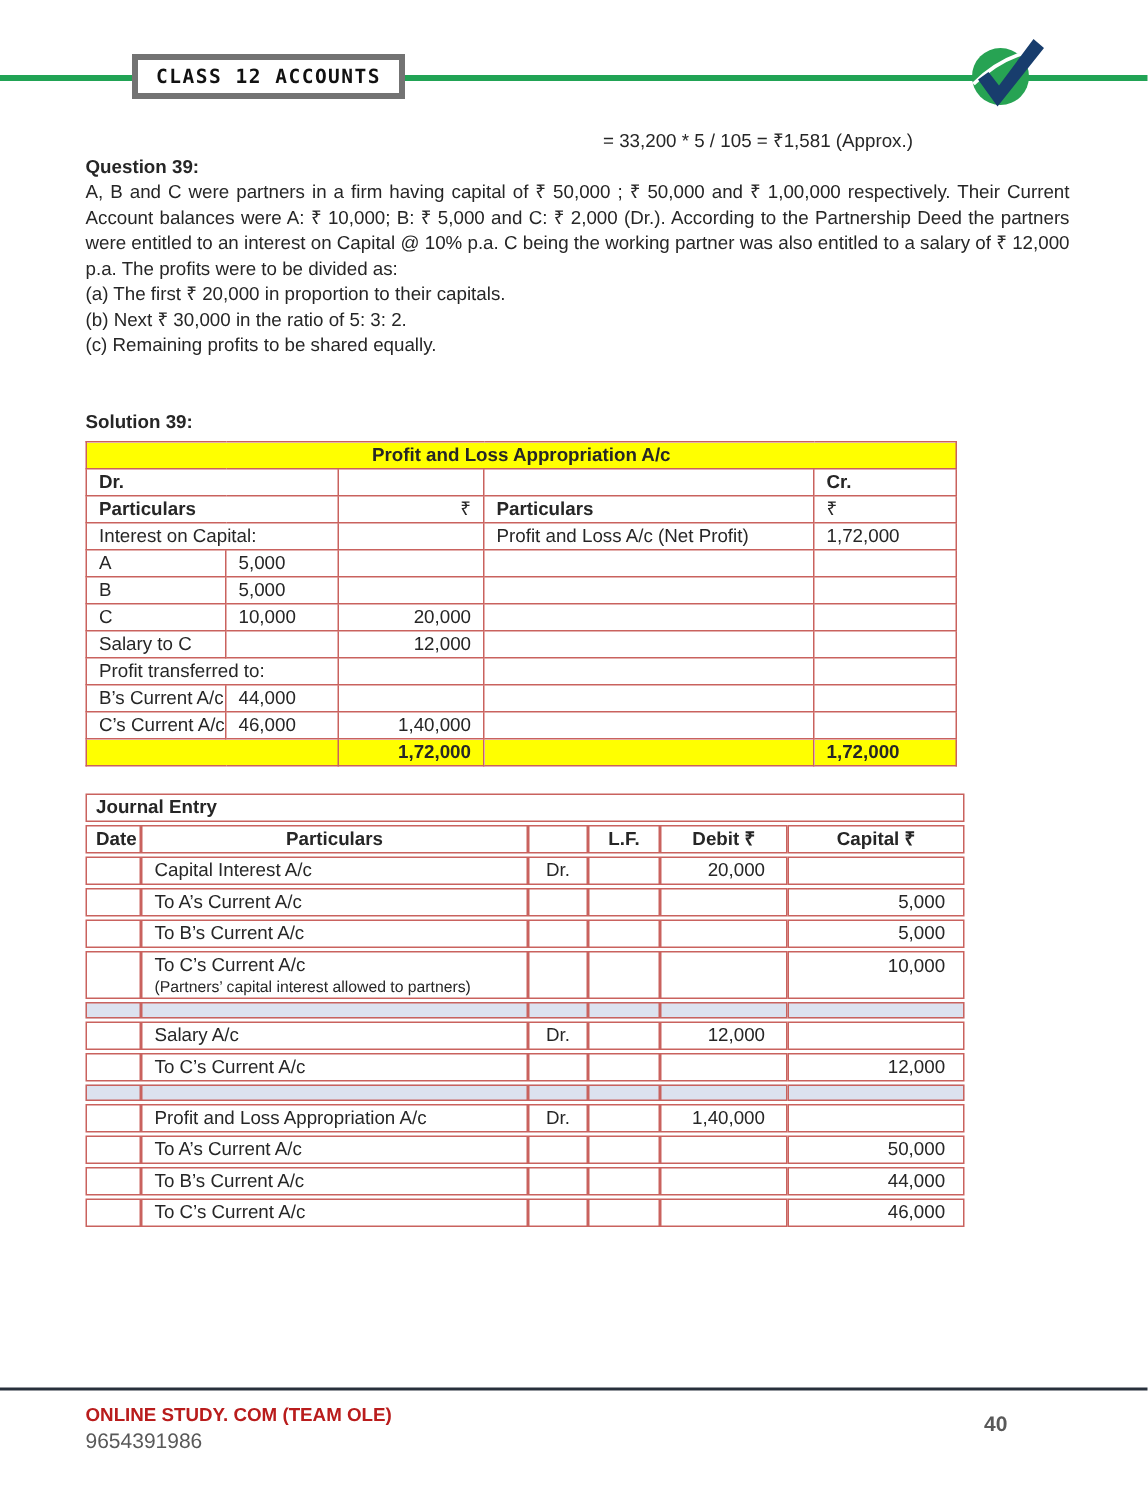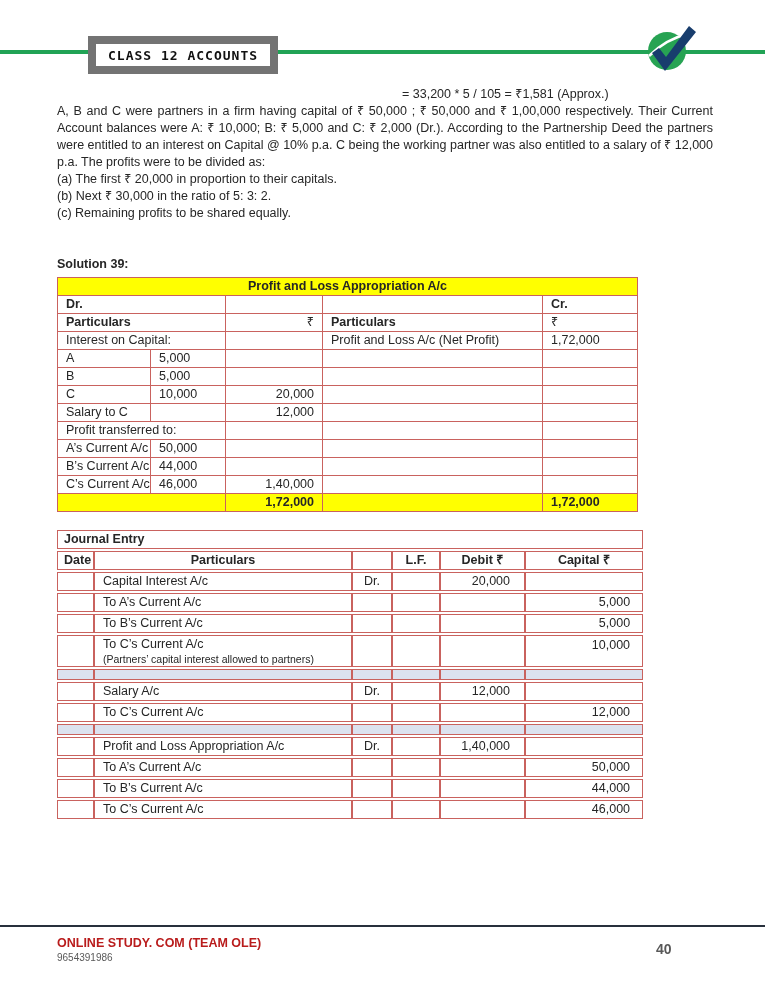--- a/index.html
+++ b/index.html
@@ -3,21 +3,21 @@
 <meta charset="utf-8">
 <style>
   html,body { margin:0; padding:0; }
   body {
     width:765px; height:990px; background:#ffffff; position:relative;
     font-family:"Liberation Sans", sans-serif; color:#262626; overflow:hidden;
   }
   
   .green-line { position:absolute; top:50px; left:0; width:765px; height:4px; background:#21a355; }
   .badge {
-    position:absolute; top:36px; left:88px; background:#fff; border:8px solid #737373;
+    position:absolute; top:36px; left:88px; background:#fff; border:4px solid #737373;
     padding:4px 12px 3px 12px; font-family:"DejaVu Sans Mono", monospace;
     font-weight:bold; font-size:13px; letter-spacing:1px; color:#111; z-index:2;
   }
   .logo { position:absolute; top:22px; left:642px; width:58px; height:54px; z-index:2; }
   
   .content { position:absolute; left:57px; top:86px; width:656px; font-size:12.5px; line-height:17px; }
   .formula { margin-left:345px; }
   .highlight { color:#ff0000; font-weight:bold; text-align:justify; }
   .q-label, .sol-label { font-weight:bold; }
   .para { text-align:justify; }
@@ -39,38 +39,39 @@
   .t2 td.part { padding-left:8px; white-space:nowrap; }
   .t2 td.drc { text-align:center; }
   .t2 td.debit { text-align:right; padding-right:14px; }
   .t2 td.credit { text-align:right; padding-right:12px; }
   .t2 .sep td { background:#dce2ef; height:9px; }
   .t2 .jtitle td { font-weight:bold; text-align:left; padding-left:6px; }
   .note { font-size:10.5px; line-height:13px; white-space:nowrap; }
   
   .footer-line { position:absolute; top:925px; left:0; width:765px; height:2px; background:#28303c; }
   .footer-site { position:absolute; top:936px; left:57px; color:#b91c1c; font-weight:bold; font-size:12.5px; }
-  .footer-phone { position:absolute; top:952px; left:57px; color:#595959; font-size:10px; }
+  .footer-phone { position:absolute; top:952px; left:57px; color:#595959; font-size:14px; }
   .footer-page { position:absolute; top:941px; left:656px; color:#595959; font-weight:bold; font-size:14px; }
 </style>
 </head>
 <body>
 
 <div class="green-line"></div>
 <div class="badge">CLASS 12 ACCOUNTS</div>
 <div class="logo">
   <svg width="58" height="54" viewBox="0 0 58 54" xmlns="http://www.w3.org/2000/svg">
     <circle cx="25" cy="29" r="19" fill="#27a353"></circle>
     <path d="M7 34 C18 23 32 15 46 12" stroke="#ffffff" stroke-width="2.5" fill="none"></path>
     <path d="M23 49 L10 31 L17 26 L24 35 L47 4 L54 10 Z" fill="#183d6d"></path>
   </svg>
 </div>
 
 <div class="content">
   <div class="formula">= 33,200 * 5 / 105 = ₹1,581 (Approx.)</div>
+  <div class="q-label">Question 39:</div>
   <div class="para">A, B and C were partners in a firm having capital of ₹ 50,000 ; ₹ 50,000 and ₹ 1,00,000 respectively. Their Current Account balances were A: ₹ 10,000; B: ₹ 5,000 and C: ₹ 2,000 (Dr.). According to the Partnership Deed the partners were entitled to an interest on Capital @ 10% p.a. C being the working partner was also entitled to a salary of ₹ 12,000 p.a. The profits were to be divided as:</div>
   <div>(a) The first ₹ 20,000 in proportion to their capitals.</div>
   <div>(b) Next ₹ 30,000 in the ratio of 5: 3: 2.</div>
   <div>(c) Remaining profits to be shared equally.</div>
   <div class="sol-label">Solution 39:</div>
 
   <table class="t1">
     <colgroup>
         <col style="width:93px">
         <col style="width:75px">
@@ -123,27 +124,20 @@
     </tr>
     <tr>
       <td>Salary to C</td>
       <td></td>
       <td class="right amt-l">12,000</td>
       <td></td>
           <td></td>
     </tr>
     <tr>
       <td colspan="2">Profit transferred to:</td>
-      <td></td>
-          <td></td>
-          <td></td>
-    </tr>
-    <tr>
-      <td>A’s Current A/c</td>
-      <td>50,000</td>
       <td></td>
           <td></td>
           <td></td>
     </tr>
     <tr>
       <td>B’s Current A/c</td>
       <td>44,000</td>
       <td></td>
           <td></td>
           <td></td>

